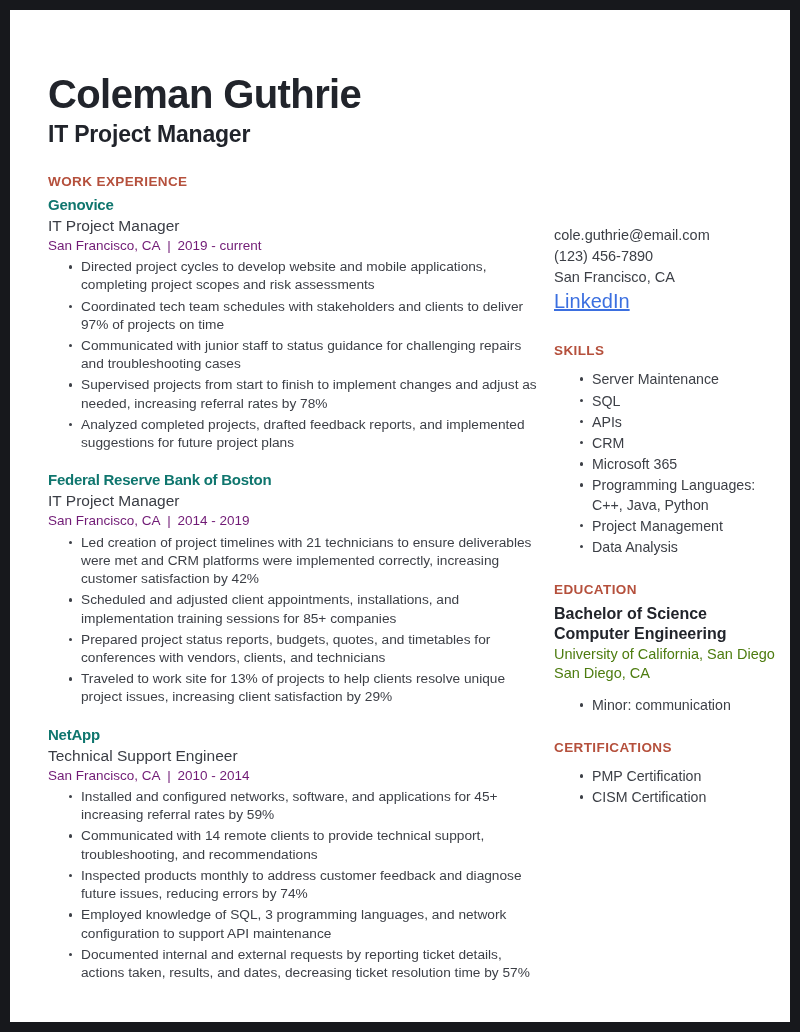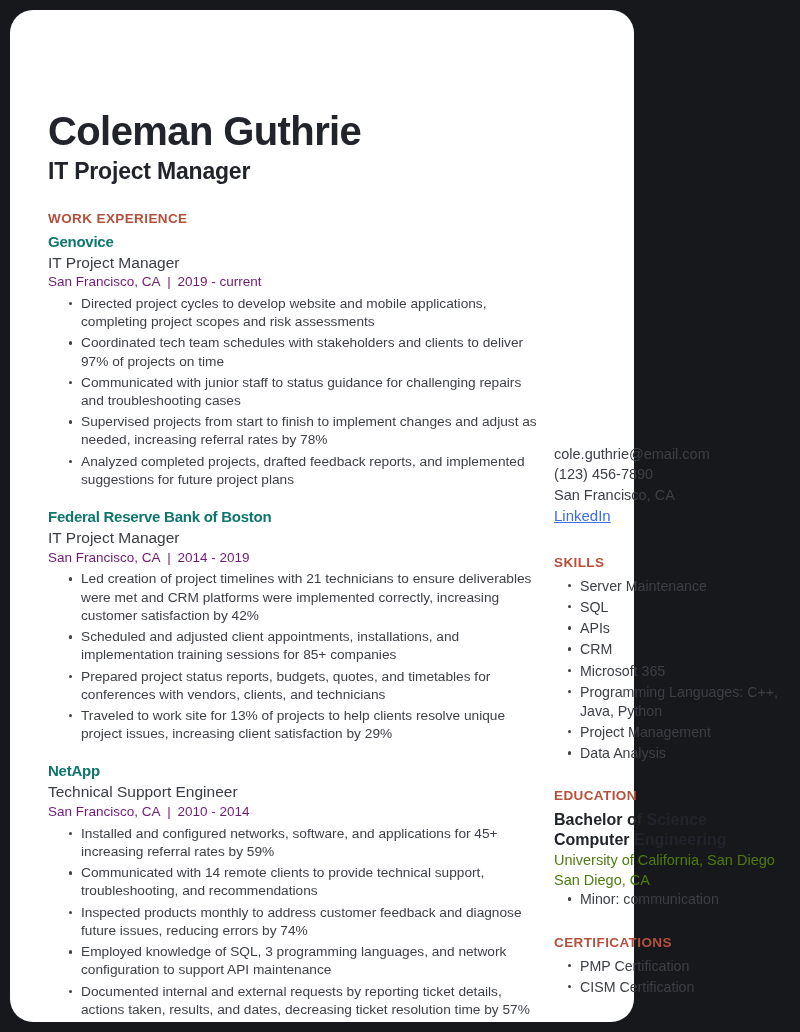--- a/index.html
+++ b/index.html
@@ -10,29 +10,28 @@
     width: 800px;
     height: 1032px;
     background: #17181c;
     font-family: "Liberation Sans", sans-serif;
     overflow: hidden;
   }
   .page {
     position: absolute;
     left: 10px;
     top: 10px;
-    width: 624px;
+    width: 780px;
     height: 1012px;
     background: #ffffff;
     box-sizing: border-box;
     padding: 26px 30px 0 38px;
     display: flex;
     flex-direction: row;
-    align-items: flex-end;
-    border-radius: 23px;
+    align-items: center;
   }
   .col-left {
     width: 506px;
     flex: 0 0 506px;
     padding-right: 10px;
     box-sizing: border-box;
   }
   .col-right {
     width: 226px;
     flex: 0 0 226px;
@@ -120,28 +119,28 @@
     margin: 0 0 28px 0;
   }
   .contact div {
     font-size: 14.5px;
     color: #3c3f46;
     line-height: 1.42;
   }
   .contact a.link {
     color: #3b6fe0;
     text-decoration: underline;
-    font-size: 15px;
+    font-size: 20px;
     line-height: 1.42;
   }
 
   .side-block { margin-bottom: 25px; }
 
   ul.side-list {
-    margin: 0;
+    margin: 12px;
     padding: 0 0 0 14px;
     list-style: none;
   }
   ul.side-list li {
     position: relative;
     font-size: 14.2px;
     color: #3c3f46;
     line-height: 1.35;
     margin-bottom: 2px;
     padding-left: 12px;

